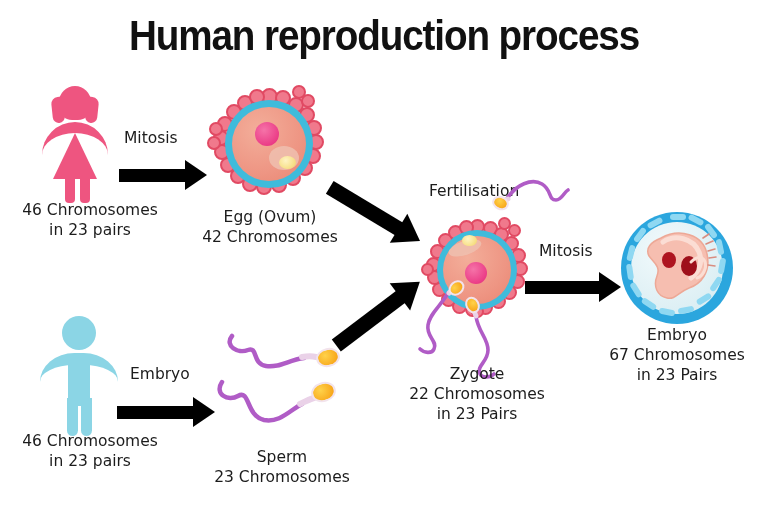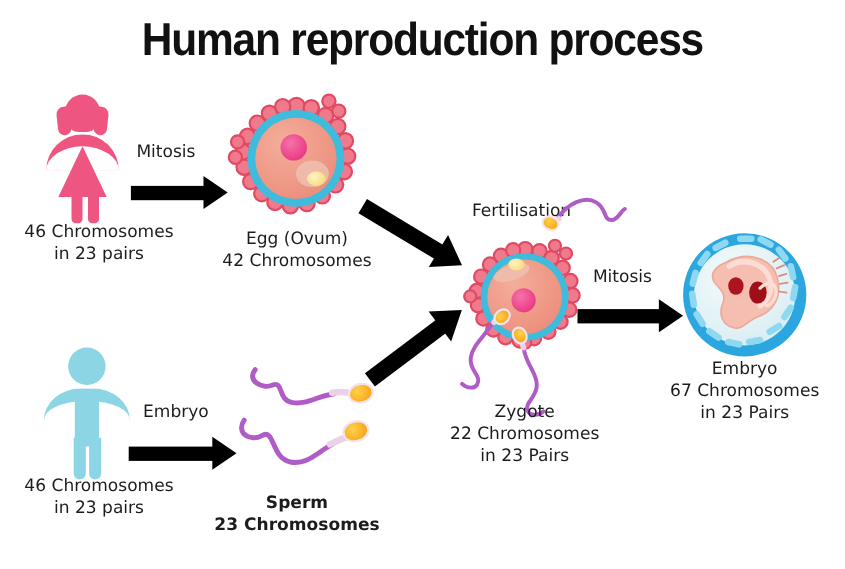--- a/index.html
+++ b/index.html
@@ -260,21 +260,21 @@
   </div>
 
   <div class="sperm" style="left:216px;top:372px;width:125px;height:62px;">
     <svg width="125" height="62" viewBox="0 0 125 62">
       <path d="M6 10 C -2 22, 12 30, 22 24 C 34 17, 30 44, 48 48 C 64 51, 74 38, 86 32" fill="none" stroke="#B05CC6" stroke-width="4.5" stroke-linecap="round"></path>
       <path d="M84 32 C 90 29, 94 27, 98 26" fill="none" stroke="#EAD2E8" stroke-width="6" stroke-linecap="round"></path>
     </svg>
     <div class="sp-head" style="left:95px;top:10px;width:25px;height:20px;transform:rotate(-16deg);"></div>
   </div>
 
-  <div class="caption" style="left:194px;top:448px;width:152px;font-weight:bold;">Sperm
+  <div class="caption" style="left:206px;top:448px;width:152px;">Sperm
 23 Chromosomes</div>
 
   <div class="arrow" style="left:336px;top:330px;width:110px;height:30px;transform:rotate(-37deg);">
     <div class="shaft" style="width:84px;height:15px;margin-top:-7.5px;"></div>
     <div class="head" style="left:80px;border-top-width:17px;border-bottom-width:17px;border-left-width:25px;margin-top:-17px;"></div>
   </div>
 
   <div class="proc-label" style="left:429px;top:182px;">Fertilisation</div>
 
   <div class="sperm" style="left:492px;top:176px;width:78px;height:34px;">

